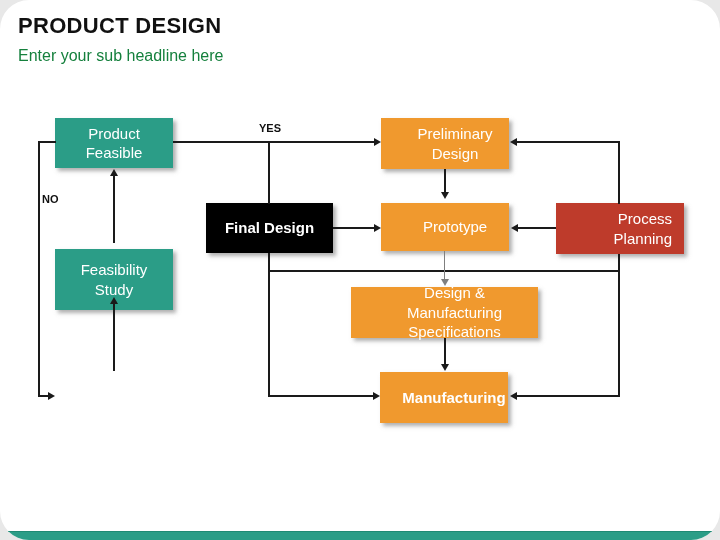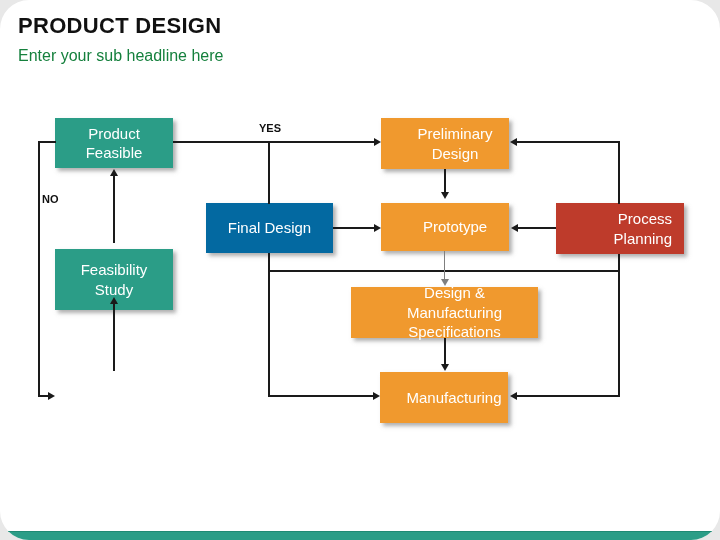--- a/index.html
+++ b/index.html
@@ -14,21 +14,21 @@
   .subtitle{
     position:absolute;left:18px;top:47px;font-size:16px;color:#15803d;
   }
   .node{
     position:absolute;display:flex;align-items:center;justify-content:center;
     text-align:center;color:#fff;font-size:15px;line-height:1.3;
     padding:2px 12px;box-sizing:border-box;
     box-shadow:3px 3px 4px rgba(110,110,110,.55);
   }
   .teal{background:#2B9D87;}
-  .green{background:#0369a1;}
+  .green{background:#000000;font-weight:bold;}
   .orange{background:#F0992E;padding-left:32px;}
   .red{background:#BE3B2B;text-align:right;}
   .line{position:absolute;background:#1a1a1a;}
   .line.h{height:2px;}
   .line.v{width:2px;}
   .line.gray{background:#7f7f7f;width:1px;}
   .arr{position:absolute;width:0;height:0;}
   .arr.right{border-top:4px solid transparent;border-bottom:4px solid transparent;border-left:7px solid #1a1a1a;}
   .arr.left{border-top:4px solid transparent;border-bottom:4px solid transparent;border-right:7px solid #1a1a1a;}
   .arr.down{border-left:4px solid transparent;border-right:4px solid transparent;border-top:7px solid #1a1a1a;}
@@ -62,21 +62,21 @@
   </div>
   <div class="node orange" style="left:381px;top:203px;width:128px;height:48px;">
     <span>Prototype</span>
   </div>
   <div class="node red" style="left:556px;top:203px;width:128px;height:51px;">
     <span>Process Planning</span>
   </div>
   <div class="node orange" style="left:351px;top:287px;width:187px;height:51px;">
     <span>Design &amp; Manufacturing Specifications</span>
   </div>
-  <div class="node orange" style="left:380px;top:372px;width:128px;height:51px;">
+  <div class="node orange" style="left:380px;top:372px;width:128px;height:51px;font-weight:bold;">
     <span>Manufacturing</span>
   </div>
 
   <div class="lbl" style="left:259px;top:122px;">YES</div>
   <div class="lbl" style="left:42px;top:193px;">NO</div>
 
   <div class="line h" style="left:39px;top:141px;width:17px;"></div>
   <div class="line h" style="left:173px;top:141px;width:203px;"></div>
   <div class="arr right" style="left:374px;top:138px;"></div>
 

